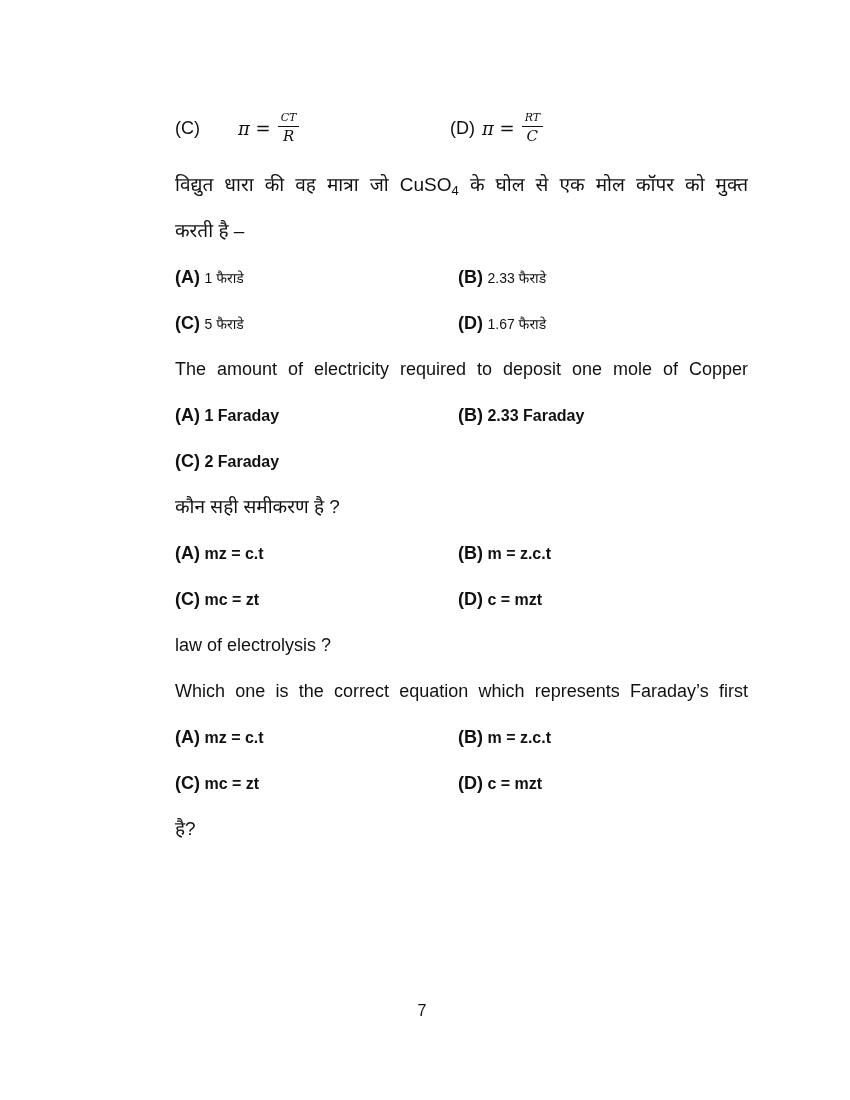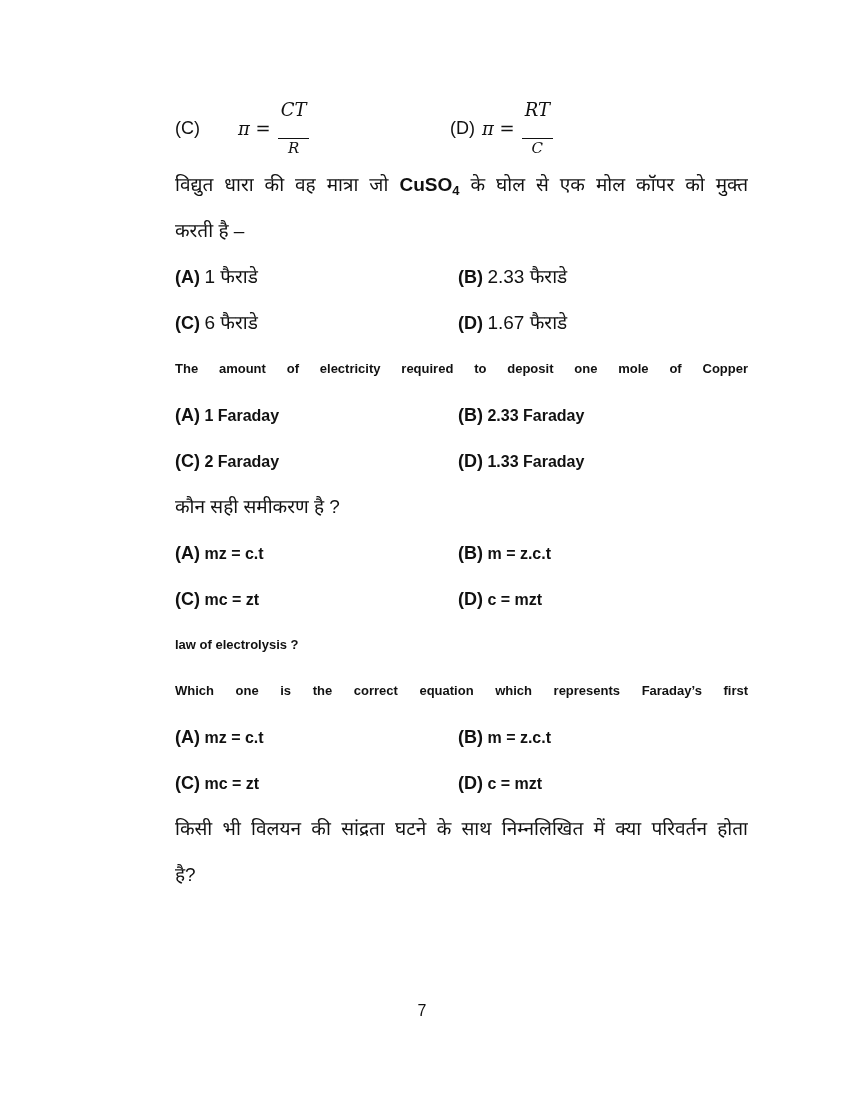--- a/index.html
+++ b/index.html
@@ -20,27 +20,27 @@
   }
   .line {
     position: relative;
     height: 46px;
     line-height: 46px;
     overflow: hidden;
     white-space: normal;
   }
   .just { text-align: justify; text-align-last: justify; }
   .hi { font-size: 19px; font-weight: 400; }
-  .en-bold { font-size: 13px; font-weight: 700; }
+  .en-bold { font-size: 18px; font-weight: 400; }
   
   .opt-right { position: absolute; left: 275px; top: 0; margin-left: 8px; }
   .olabel { font-size: 18px; font-weight: 700; }
-  .oval-hi { font-size: 19px; font-weight: 400; }
+  .oval-hi { font-size: 14px; font-weight: 400; }
   .oval-eq { font-size: 16px; font-weight: 700; }
-  .chem { font-weight: 700; font-size: 19px; }
+  .chem { font-weight: 400; font-size: 19px; }
   .chem sub { font-size: 13px; vertical-align: -4px; }
   
   .formula-row {
     display: flex;
     align-items: center;
     height: 67px;
   }
   .fcell { display: flex; align-items: center; }
   .fcell.left { width: 275px; flex: none; }
   .flabel { font-size: 18px; font-weight: 400; }
@@ -56,22 +56,22 @@
   .frac {
     display: inline-block;
     text-align: center;
     margin-left: 7px;
     line-height: 1.15;
     vertical-align: middle;
   }
   .frac .fnum {
     display: block;
     border-bottom: 1.4px solid #111;
-    padding: 0 3px 17px 3px;
-    font-size: 18px;
+    padding: 0 3px 1px 3px;
+    font-size: 11px;
   }
   .frac .fden { display: block; font-size: 15px; padding-top: 1px; }
   .page-num {
     position: absolute;
     left: 406px;
     top: 1002px;
     width: 32px;
     text-align: center;
     font-size: 16px;
     font-weight: 400;
@@ -112,33 +112,32 @@
       <span class="chem"><span>CuSO</span><sub>4</sub></span>
       <span>के घोल से एक मोल कॉपर को मुक्त</span>
     </div>
     <div class="line hi">करती है –</div>
 
     <div class="line">
       <span><span class="olabel">(A)</span> <span class="oval-hi">1 फैराडे</span></span>
       <span class="opt-right"><span class="olabel">(B)</span> <span class="oval-hi">2.33 फैराडे</span></span>
     </div>
     <div class="line">
-      <span><span class="olabel">(C)</span> <span class="oval-hi">6 फैराडे</span></span>
+      <span><span class="olabel">(C)</span> <span class="oval-hi">5 फैराडे</span></span>
       <span class="opt-right"><span class="olabel">(D)</span> <span class="oval-hi">1.67 फैराडे</span></span>
     </div>
 
     <div class="line just en-bold">The amount of electricity required to deposit one mole of Copper</div>
 
     <div class="line">
       <span><span class="olabel">(A)</span> <span class="oval-eq">1 Faraday</span></span>
       <span class="opt-right"><span class="olabel">(B)</span> <span class="oval-eq">2.33 Faraday</span></span>
     </div>
     <div class="line">
       <span><span class="olabel">(C)</span> <span class="oval-eq">2 Faraday</span></span>
-      <span class="opt-right"><span class="olabel">(D)</span> <span class="oval-eq">1.33 Faraday</span></span>
     </div>
 
     <div class="line hi">कौन सही समीकरण है ?</div>
 
     <div class="line">
       <span><span class="olabel">(A)</span> <span class="oval-eq">mz = c.t</span></span>
       <span class="opt-right"><span class="olabel">(B)</span> <span class="oval-eq">m = z.c.t</span></span>
     </div>
     <div class="line">
       <span><span class="olabel">(C)</span> <span class="oval-eq">mc = zt</span></span>
@@ -150,22 +149,18 @@
 
     <div class="line">
       <span><span class="olabel">(A)</span> <span class="oval-eq">mz = c.t</span></span>
       <span class="opt-right"><span class="olabel">(B)</span> <span class="oval-eq">m = z.c.t</span></span>
     </div>
     <div class="line">
       <span><span class="olabel">(C)</span> <span class="oval-eq">mc = zt</span></span>
       <span class="opt-right"><span class="olabel">(D)</span> <span class="oval-eq">c = mzt</span></span>
     </div>
 
-    <div class="line just hi">
-      
-      <span>किसी भी विलयन की सांद्रता घटने के साथ निम्नलिखित में क्या परिवर्तन होता</span>
-    </div>
     <div class="line hi">है?</div>
 
   </div>
 
   <div class="page-num">7</div>
 </div>
 
 </body></html>

